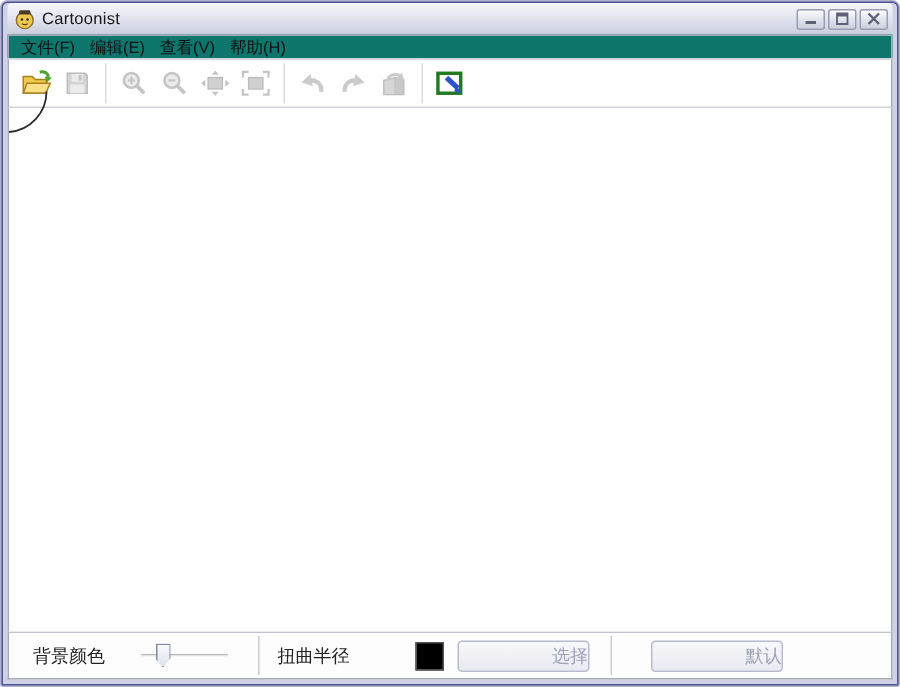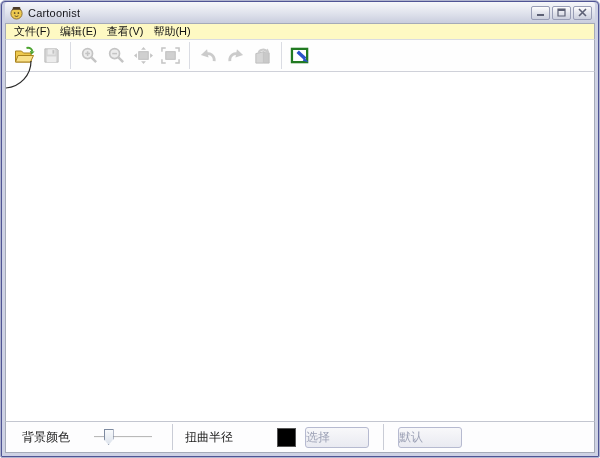--- a/index.html
+++ b/index.html
@@ -35,21 +35,21 @@
     border:1px solid #989db5; border-radius:2px;
     background:linear-gradient(#fdfdfe,#e2e4ec 50%,#ccd0de);
     display:flex; align-items:center; justify-content:center;
     cursor:default;
   }
   .win-btn svg { display:block; }
 
   
   .menubar {
     flex:0 0 16px; height:16px;
-    background:#fef9c3;
+    background:#0f766e;
     border:1px solid #a5aab8; border-bottom:none;
     display:flex; align-items:center;
     padding-left:3px;
     font-size:11px; color:#111;
   }
   .menu-item { padding:1px 5px; }
 
   
   .toolbar {
     flex:0 0 33px; height:33px;
@@ -100,25 +100,25 @@
     clip-path:polygon(0 0,100% 0,100% 62%,50% 100%,0 62%);
   }
   .v-sep { width:1px; align-self:stretch; margin:2px 0; background:#c9ccd6; }
   .v-sep.m1 { margin-left:20px; margin-right:12px; }
   .v-sep.m2 { margin-left:14px; margin-right:14px; }
   .swatch {
     width:19px; height:19px; margin-left:44px;
     background:#000; border:1px solid #555;
   }
   .bb-btn {
-    width:64px; height:21px; margin-left:9px;
+    width:88px; height:21px; margin-left:9px;
     border:1px solid #b6bad0; border-radius:3px;
     background:linear-gradient(#f8f8fa,#e9eaf1);
     color:#9da2b6; font-size:12px; font-family:inherit;
-    text-align:left; line-height:19px;
+    text-align:right; line-height:19px;
   }
 </style>
 </head>
 <body>
 
 <div class="window">
   <div class="frame-dark">
 
     <div class="titlebar">
       <svg class="app-icon" viewBox="0 0 16 16">
@@ -253,17 +253,17 @@
       <span class="bb-label">背景颜色</span>
       <div class="slider">
         <div class="slider-track"></div>
         <div class="slider-thumb" style="left: calc(20% - 2px);"></div>
       </div>
       <div class="v-sep m1"></div>
       <span class="bb-label">扭曲半径</span>
       <div class="swatch" style="background: rgb(0, 0, 0);"></div>
       <button class="bb-btn">选择</button>
       <div class="v-sep m2"></div>
-      <button class="bb-btn" style="margin-left:0;">默认</button>
+      <button class="bb-btn" style="margin-left:12px;">默认</button>
     </div>
 
   </div>
 </div>
 
 </body></html>

